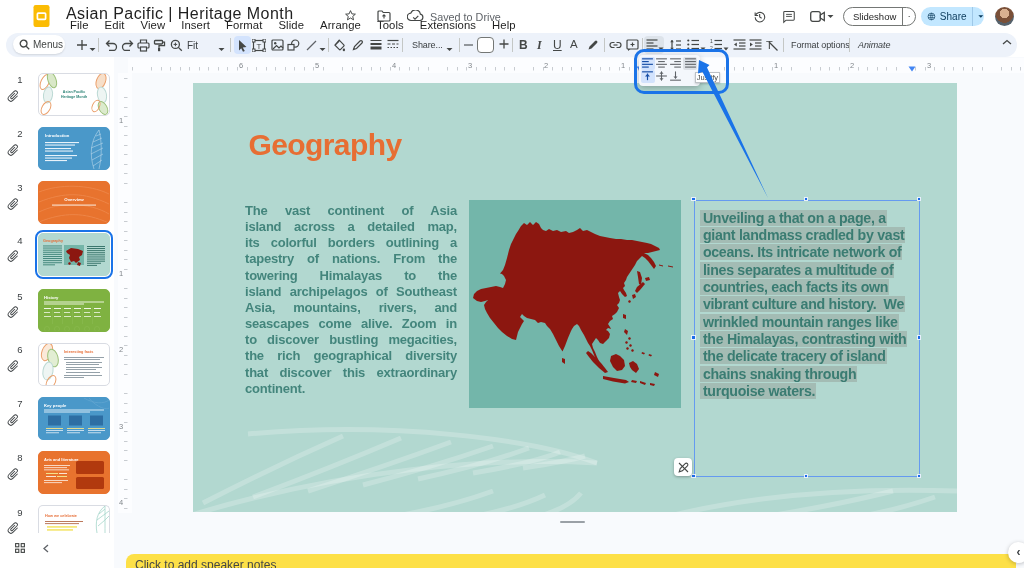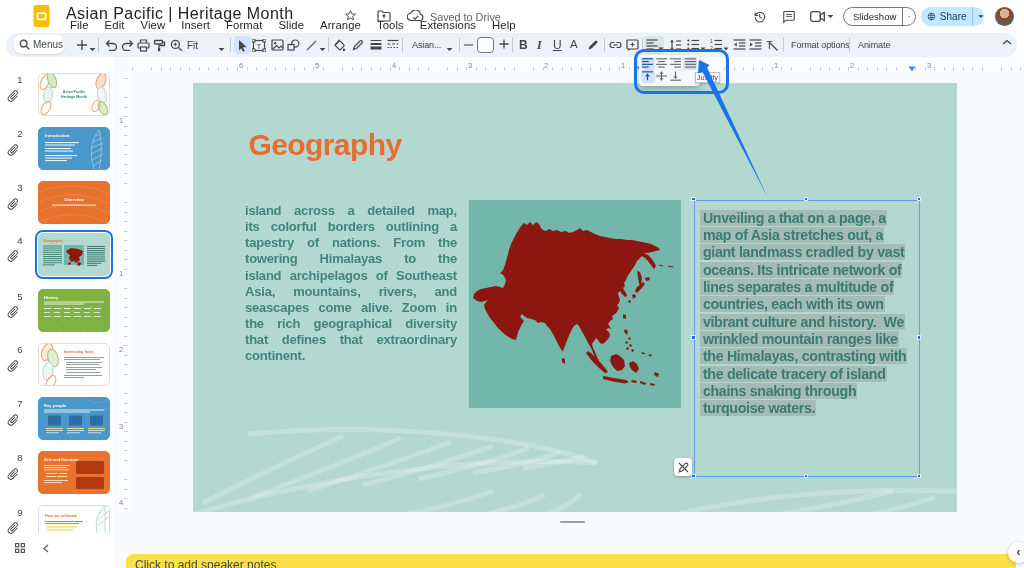--- a/index.html
+++ b/index.html
@@ -278,21 +278,21 @@
   <span class="ti" style="left:381px;">
       <svg width="12" height="11" viewBox="0 0 12 11">
         <g stroke="#444746">
           <line x1="0.5" y1="1.5" x2="11.5" y2="1.5" stroke-width="1.2"></line>
           <line x1="0.5" y1="5" x2="11.5" y2="5" stroke-dasharray="3 1.5" stroke-width="1.2"></line>
           <line x1="0.5" y1="8.5" x2="11.5" y2="8.5" stroke-dasharray="1.5 1.5" stroke-width="1.2"></line>
         </g>
       </svg>
     </span>
   <span class="tsep" style="left:396px;"></span>
-  <span class="tbtxt" style="position:absolute; left:406px; top:7px; font-size:9px;">Asian...</span>
+  <span class="tbtxt" style="position:absolute; left:406px; top:7px; font-size:9px;">Share...</span>
   <span class="ti" style="left:440px; top:14px;">
       <svg width="7" height="5" viewBox="0 0 7 5">
         <path d="M0.5 1 L3.5 4 L6.5 1z" fill="#444746"></path>
       </svg>
     </span>
   <span class="tsep" style="left:453px;"></span>
   <span class="ti" style="left:458px; top:11px;">
       <svg width="9" height="2" viewBox="0 0 9 2">
         <line x1="0" y1="1" x2="9" y2="1" stroke="#5f6368" stroke-width="1.3"></line>
       </svg>
@@ -416,21 +416,21 @@
     </span>
   <span class="ti" style="left:760px;">
       <svg width="13" height="12" viewBox="0 0 13 12">
         <text x="0" y="10" font-size="11" fill="#444746" font-family="Liberation Sans">T</text>
         <line x1="3" y1="3" x2="11.5" y2="11.5" stroke="#444746" stroke-width="1.2"></line>
       </svg>
     </span>
   <span class="tsep" style="left:777px;"></span>
   <span class="tbtxt" style="position:absolute; left:785px; top:7px; font-size:9px;">Format options</span>
   <span class="tsep" style="left:843px;"></span>
-  <span class="tbtxt" style="position:absolute; left:852px; top:7px; font-size:9px;">Animate</span>
+  <span class="tbtxt" style="position:absolute; left:852px; top:7px; font-size:9px;font-style:italic;">Animate</span>
   <span class="ti" style="left:996px;">
       <svg width="10" height="6" viewBox="0 0 10 6">
         <path d="M1 5 L5 1.5 L9 5" fill="none" stroke="#444746" stroke-width="1.3"></path>
       </svg>
     </span>
 </div>
 
 <div id="filmstrip">
   <span class="tnum" style="top:17px;">1</span>
     <span class="tnum" style="top:71px;">2</span>
@@ -746,29 +746,31 @@
         <path d="M150,429 Q240,418 300,396"></path>
         <path d="M230,429 Q310,420 352,400"></path>
         <path d="M310,429 Q370,420 388,398"></path>
         <path d="M447,429 Q580,390 764,396"></path>
         <path d="M520,429 Q620,416 700,396"></path>
         <path d="M620,429 Q690,420 742,402"></path>
       </g>
     </svg>
     <div id="stitle">Geography</div>
     <div id="lpara">
+      <div class="jl">The vast continent of Asia</div>
       <div class="jl">island across a detailed map,</div>
       <div class="jl">its colorful borders outlining a</div>
       <div class="jl">tapestry of nations. From the</div>
       <div class="jl">towering Himalayas to the</div>
       <div class="jl">island archipelagos of Southeast</div>
       <div class="jl">Asia, mountains, rivers, and</div>
       <div class="jl">seascapes come alive. Zoom in</div>
+      <div class="jl">to discover bustling megacities,</div>
       <div class="jl">the rich geographical diversity</div>
-      <div class="jl">that defines that extraordinary</div>
+      <div class="jl">that discover this extraordinary</div>
       <div class="jl last">continent.</div>
     </div>
     <div id="mappanel">
       <svg width="212" height="208" viewBox="0 0 212 208">
         <g fill="#8c1710">
         <path d="M31,73.5 34,70 36,65 38,58 40,50 42,44 45,38 47,34 49,31 52,26 55,23 58,25 61,22 64,25 67,22 70,24 72,28 74,30 77,31 80,29 84,31 88,30 92,32 97,31 100,33 104,32 108,30 111,28 114,31 118,30 122,32 126,34 131,36 136,37 141,38 147,39 152,39 158,40 163,40 168,41 173,42 178,43 182,44 186,46 190,48 191,50 187,51 183,52 179,53 175,53 179,55 182,58 185,62 187,66 185,69 182,65 179,61 176,58 173,56 171,58 168,61 166,65 164,68 162,71 160,74 158,77 157,80 155,83 156,86 154,88 155,90 157,93 158,96 156,97 153,94 151,91 149,93 150,97 151,100 150,103 148,105 150,108 148,112 146,114 143,116 144,119 141,121 139,124 141,127 142,129 139,128 137,130 139,131 141,134 140,138 137,141 134,144 131,143 129,140 127,138 125,141 123,144 124,148 126,152 128,157 130,161 131,163 129,164 127,160 125,155 123,150 121,146 119,143 117,139 115,135 112,130 110,126 108,124 105,126 103,129 102,131 99,138 96,146 93.5,151.5 90,146 87,140 84,134 81,129 78,126 76,123 72,122 69,123 66,120 62,119 58,118 55,116 53,114 51,117 53,119 55,121 53,124 51,128 49,132 48,136 47,140 43,139 38,136 33,132 29,128 25,123 21,118 18,113 16,109 15,105 17,102 19,100 21,98 23,99 19,100 16,101 12,102 8,101 4,98 5,94 8,91 12,89 17,88 22,87 27,86 31,87 34,88 36,84 37,80 35,76 33,74 z"></path>
         <path d="M168,71 171,72 173,78 172,85 170,84 169,77 z"></path>
         <path d="M176,78 180,77 181,80 177,81 z"></path>
         <path d="M168,87 174,82 176,84 171,90 168,93 166,91 z"></path>
         <path d="M163,95 166,94 167,97 164,99 z"></path>
@@ -793,25 +795,24 @@
         <path d="M160,163 164,161 168,164 170,169 167,173 163,170 161,167 z"></path>
         <path d="M173,152 176,153 175,154.5 172.5,153.5 z"></path>
         <path d="M180,154 183,155 182,156.5 179.5,155.5 z"></path>
         <path d="M186,172 190,174 189,177 185,175 z"></path>
         </g>
       </svg>
     </div>
     <div id="rbox">
       <div id="rtext">
         <div><span class="hl">Unveiling a that on a page, a</span></div>
-        <div><span class="hl">map of Asia stretches out, a</span></div>
         <div><span class="hl">giant landmass cradled by vast</span></div>
         <div><span class="hl">oceans. Its intricate network of</span></div>
         <div><span class="hl">lines separates a multitude of</span></div>
-        <div><span class="hl">countries, each with its own</span></div>
+        <div><span class="hl">countries, each facts its own</span></div>
         <div><span class="hl">vibrant culture and history.&nbsp; We</span></div>
         <div><span class="hl">wrinkled mountain ranges like</span></div>
         <div><span class="hl">the Himalayas, contrasting with</span></div>
         <div><span class="hl">the delicate tracery of island</span></div>
         <div><span class="hl">chains snaking through</span></div>
         <div><span class="hl">turquoise waters.</span></div>
       </div>
     </div>
     <div class="handle" style="left:498.3px; top:113.8px;"></div>
     <div class="handle" style="left:610.9px; top:113.8px;"></div>

